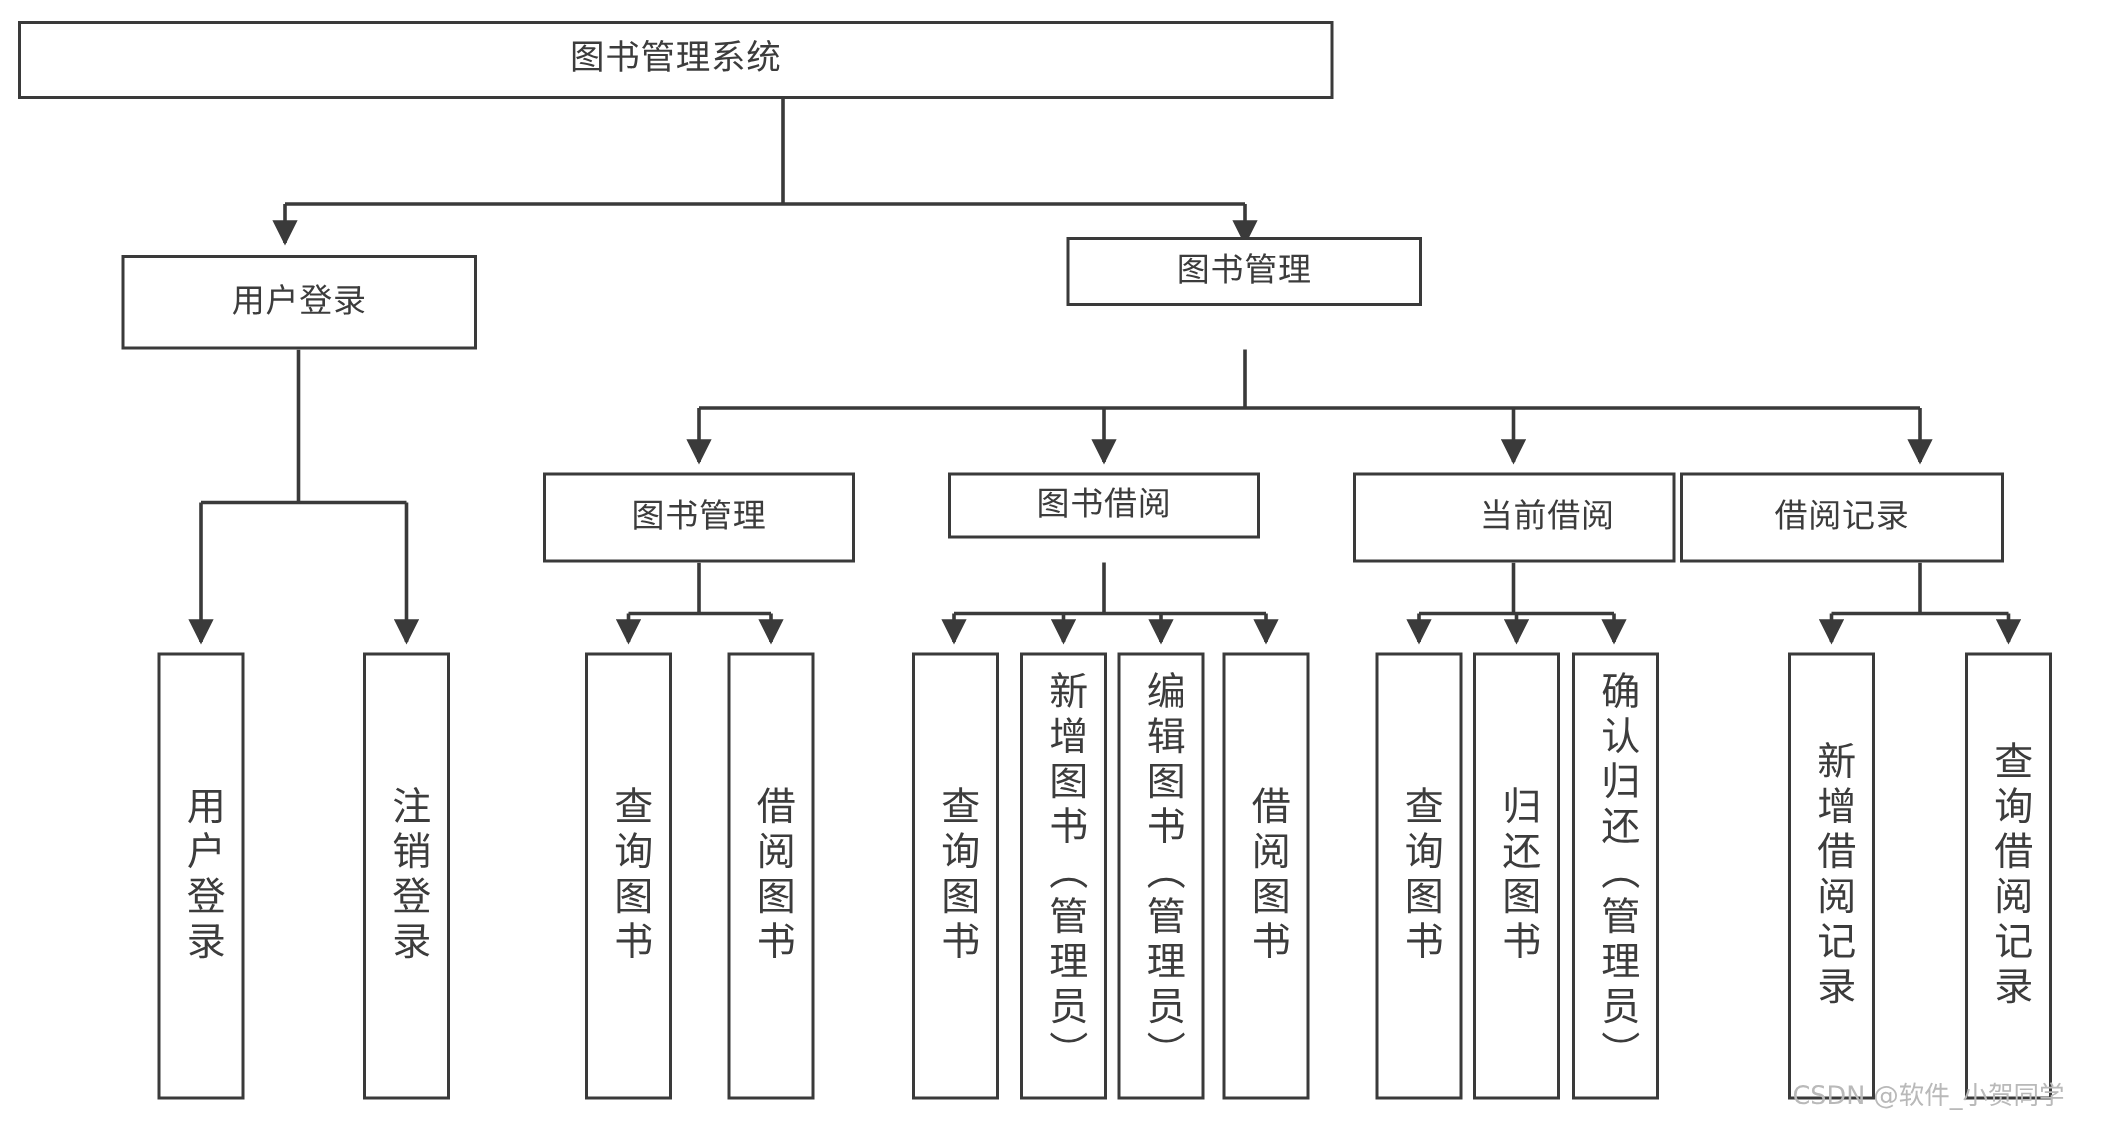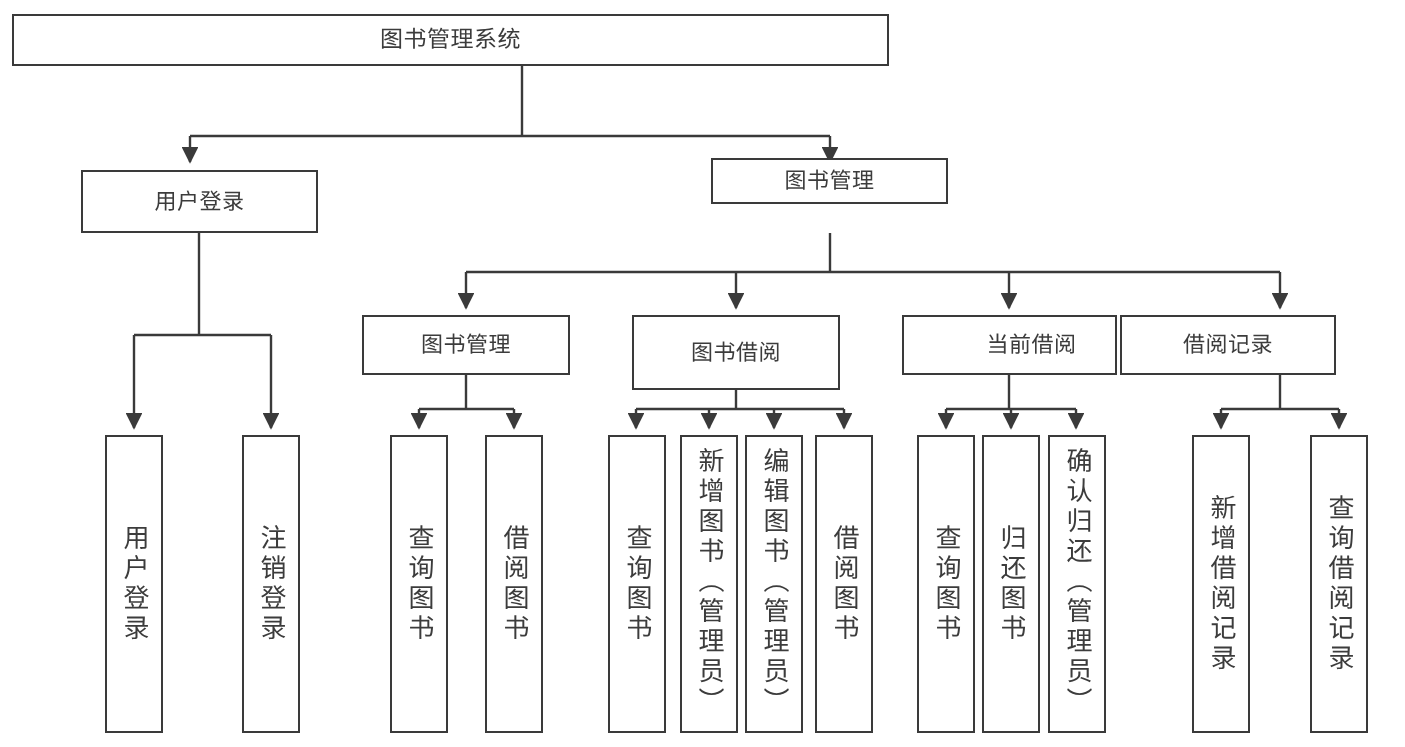--- a/index.html
+++ b/index.html
@@ -139,21 +139,21 @@
   </div>
 
   <div class="node horiz" style="left:711px; top:158px; width:237px; height:46px;justify-content:center;">
     <span class="label">图书管理</span>
   </div>
 
   <div class="node horiz" style="left:362px; top:315px; width:208px; height:60px;">
     <span class="label">图书管理</span>
   </div>
 
-  <div class="node horiz" style="left:632px; top:315px; width:208px; height:75px;">
+  <div class="node horiz" style="left:632px; top:315px; width:208px; height:44px;">
     <span class="label">图书借阅</span>
   </div>
 
   <div class="node horiz" style="left:902px; top:315px; width:215px; height:60px;padding-left:44px;">
     <span class="label">当前借阅</span>
   </div>
 
   <div class="node horiz" style="left:1120px; top:315px; width:216px; height:60px;">
     <span class="label">借阅记录</span>
   </div>
@@ -203,14 +203,15 @@
   </div>
 
   <div class="node vert tall-center" style="left:1192px; top:435px; width:58px; height:298px;">
     <span class="label">新增借阅记录</span>
   </div>
 
   <div class="node vert tall-center" style="left:1310px; top:435px; width:58px; height:298px;">
     <span class="label">查询借阅记录</span>
   </div>
 
+  <div class="watermark" style="left:1195px; top:716px;">CSDN @软件_小贺同学</div>
 
 </div>
 
 </body></html>

